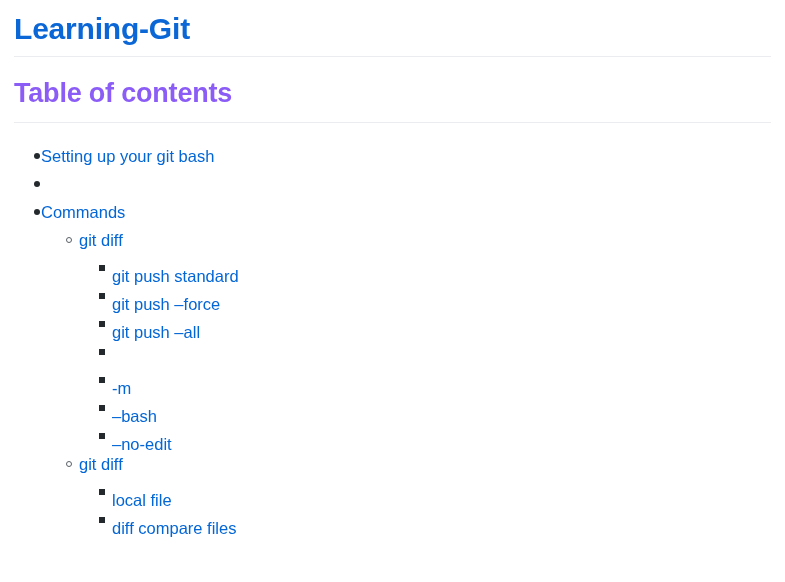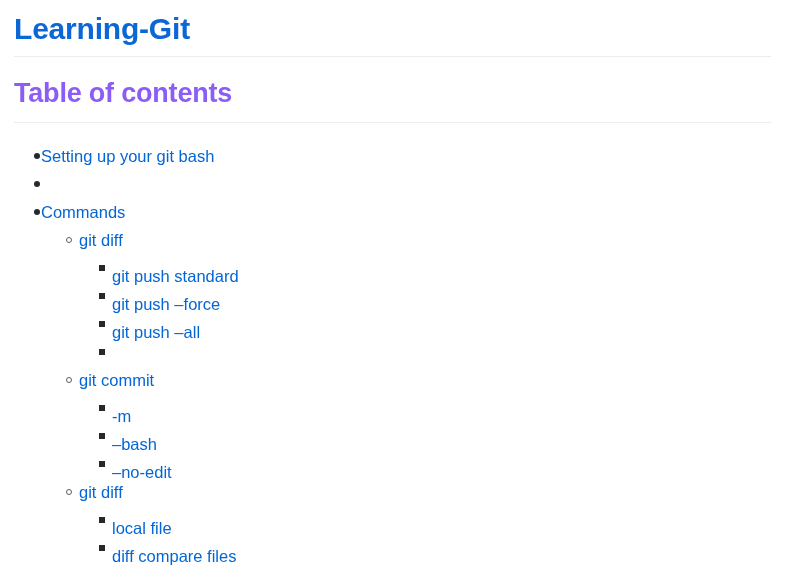--- a/index.html
+++ b/index.html
@@ -184,24 +184,20 @@
                 </div>
               </li>
               <li>
                 <div class="row lvl3">
                   <span class="marker"><span class="square"></span></span>
                 </div>
               </li>
             </ul>
           </li>
           <li>
-            <div class="row lvl2">
-              <span class="marker"><span class="circle"></span></span>
-              <a href="#git-commit">git commit</a>
-            </div>
             <ul class="toc level-3">
               <li>
                 <div class="row lvl3">
                   <span class="marker"><span class="square"></span></span>
                   <a href="#m">-m</a>
                 </div>
               </li>
               <li>
                 <div class="row lvl3">
                   <span class="marker"><span class="square"></span></span>

